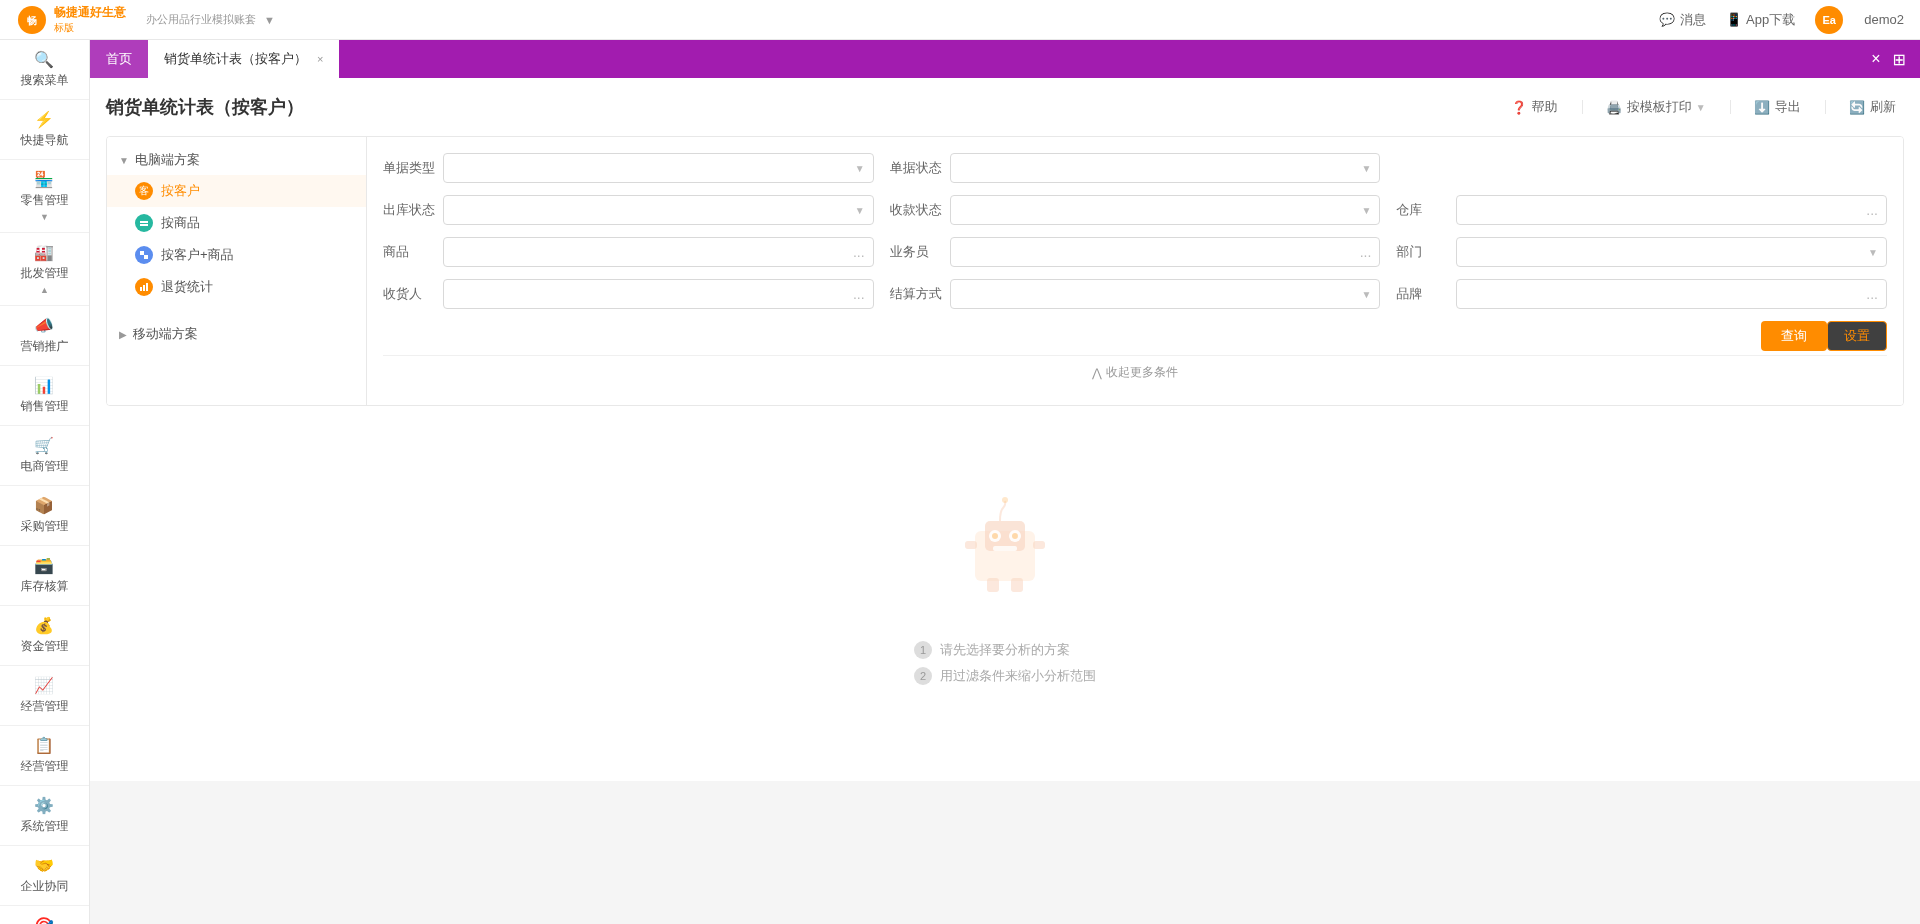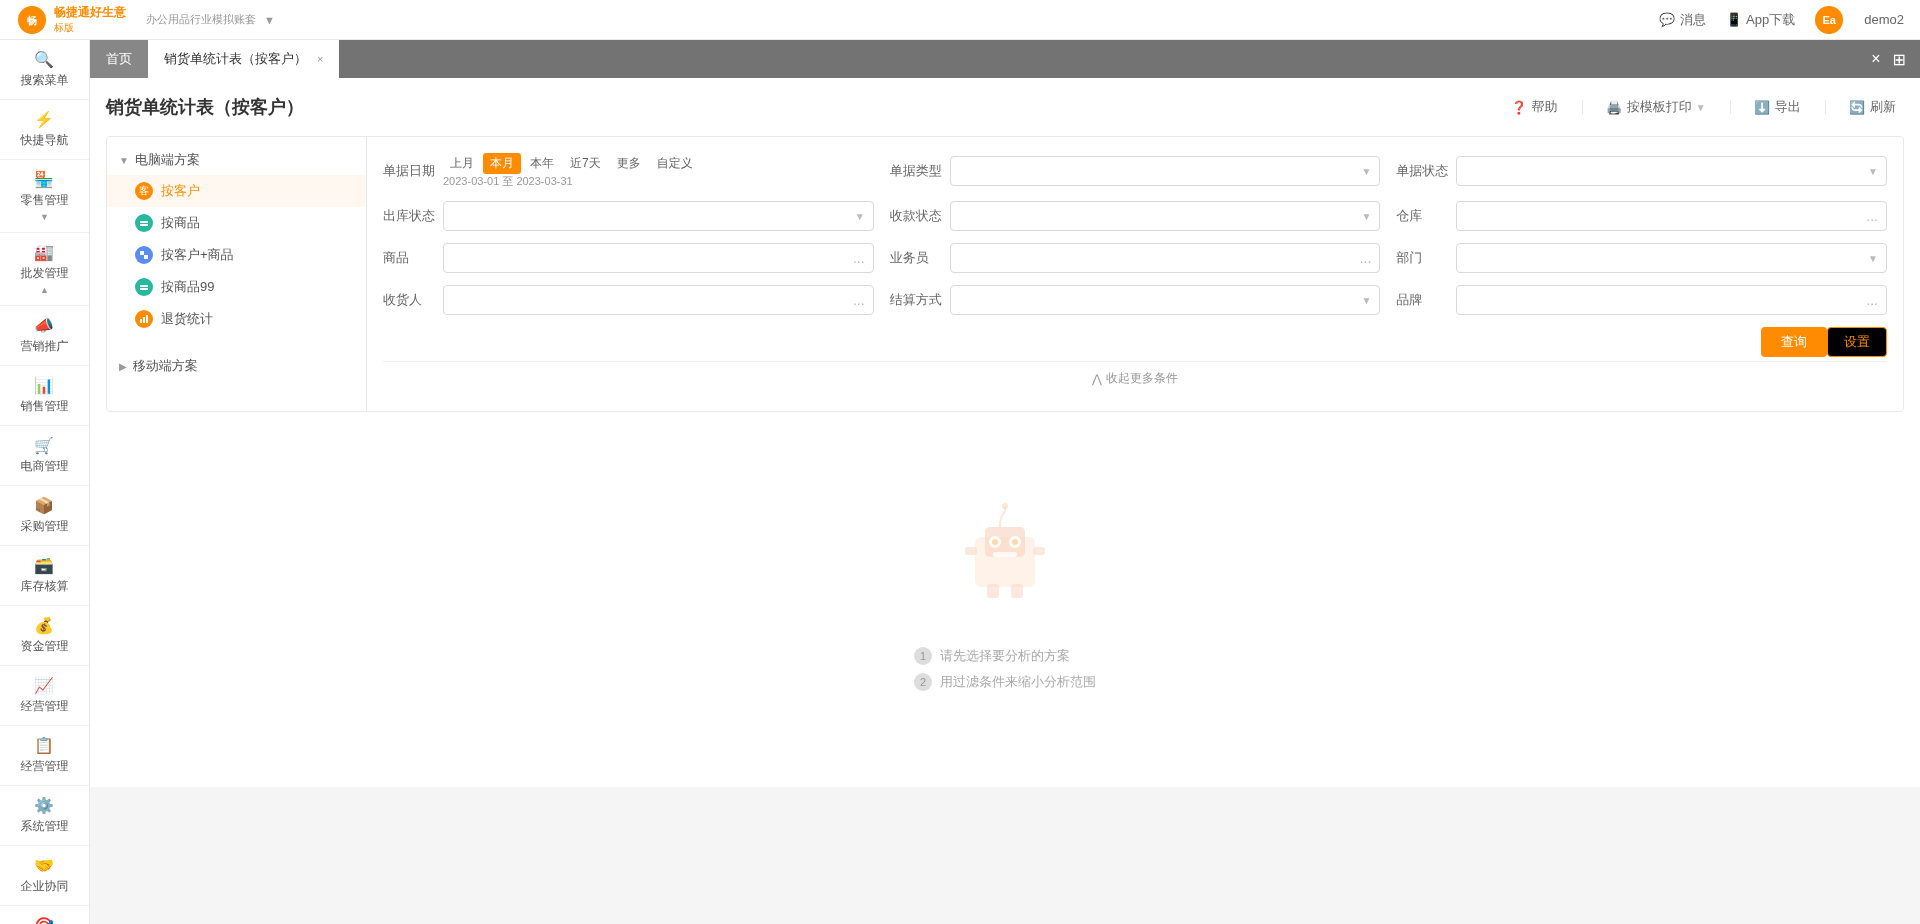--- a/index.html
+++ b/index.html
@@ -96,21 +96,21 @@
     .content-area {
       flex: 1;
       display: flex;
       flex-direction: column;
       overflow: hidden;
       background: #f5f5f5;
     }
 
     
     .tab-bar {
-      background: #737373;
+      background: #a21caf;
       display: flex;
       align-items: center;
       height: 38px;
       flex-shrink: 0;
     }
     .tab-item {
       padding: 0 16px;
       height: 100%;
       display: flex;
       align-items: center;
@@ -194,21 +194,21 @@
     .btn-primary {
       background: #ff8c00;
       color: #fff;
       border: none;
       border-radius: 4px;
       padding: 6px 20px;
       cursor: pointer;
       font-size: 13px;
     }
     .btn-secondary {
-      background: #000000;
+      background: #404040;
       color: #ff8c00;
       border: 1px solid #ff8c00;
       border-radius: 4px;
       padding: 5px 16px;
       cursor: pointer;
       font-size: 13px;
     }
 
     
     .two-panel {
@@ -598,29 +598,20 @@
               <div class="scheme-item">
                 <div class="scheme-item-icon blue">
                   <svg width="10" height="10" viewBox="0 0 10 10">
                       <rect x="1" y="1" width="4" height="4" fill="#fff"></rect>
                       <rect x="5" y="5" width="4" height="4" fill="#fff"></rect>
                     </svg>
                 </div>
                 <span>按客户+商品</span>
               </div>
               <div class="scheme-item">
-                <div class="scheme-item-icon green">
-                  <svg width="10" height="10" viewBox="0 0 10 10">
-                      <rect x="1" y="3" width="8" height="2" fill="#fff"></rect>
-                      <rect x="1" y="6" width="8" height="2" fill="#fff"></rect>
-                    </svg>
-                </div>
-                <span>按商品99</span>
-              </div>
-              <div class="scheme-item">
                 <div class="scheme-item-icon chart">
                   <svg width="10" height="10" viewBox="0 0 10 10">
                       <rect x="1" y="5" width="2" height="4" fill="#fff"></rect>
                       <rect x="4" y="3" width="2" height="6" fill="#fff"></rect>
                       <rect x="7" y="1" width="2" height="8" fill="#fff"></rect>
                     </svg>
                 </div>
                 <span>退货统计</span>
               </div>
             </div>
@@ -630,34 +621,20 @@
                 <span style="color:#999;font-size:10px;">▶</span>
                 <span>移动端方案</span>
               </div>
             </div>
           </div>
 
           <div class="right-panel">
 
             <div class="filter-row">
 
-              <div class="filter-item">
-                <span class="filter-label">单据日期</span>
-                <div style="flex:1;">
-                  <div class="date-quick-btns">
-                    <button class="date-quick-btn">上月</button>
-                    <button class="date-quick-btn active">本月</button>
-                    <button class="date-quick-btn">本年</button>
-                    <button class="date-quick-btn">近7天</button>
-                    <button class="date-quick-btn">更多</button>
-                    <button class="date-quick-btn">自定义</button>
-                  </div>
-                  <div class="date-range-text">2023-03-01 至 2023-03-31</div>
-                </div>
-              </div>
 
               <div class="filter-item">
                 <span class="filter-label">单据类型</span>
                 <div class="filter-control">
                   <span class="placeholder"></span>
                   <span class="dropdown-icon">▼</span>
                 </div>
               </div>
 
               <div class="filter-item">

